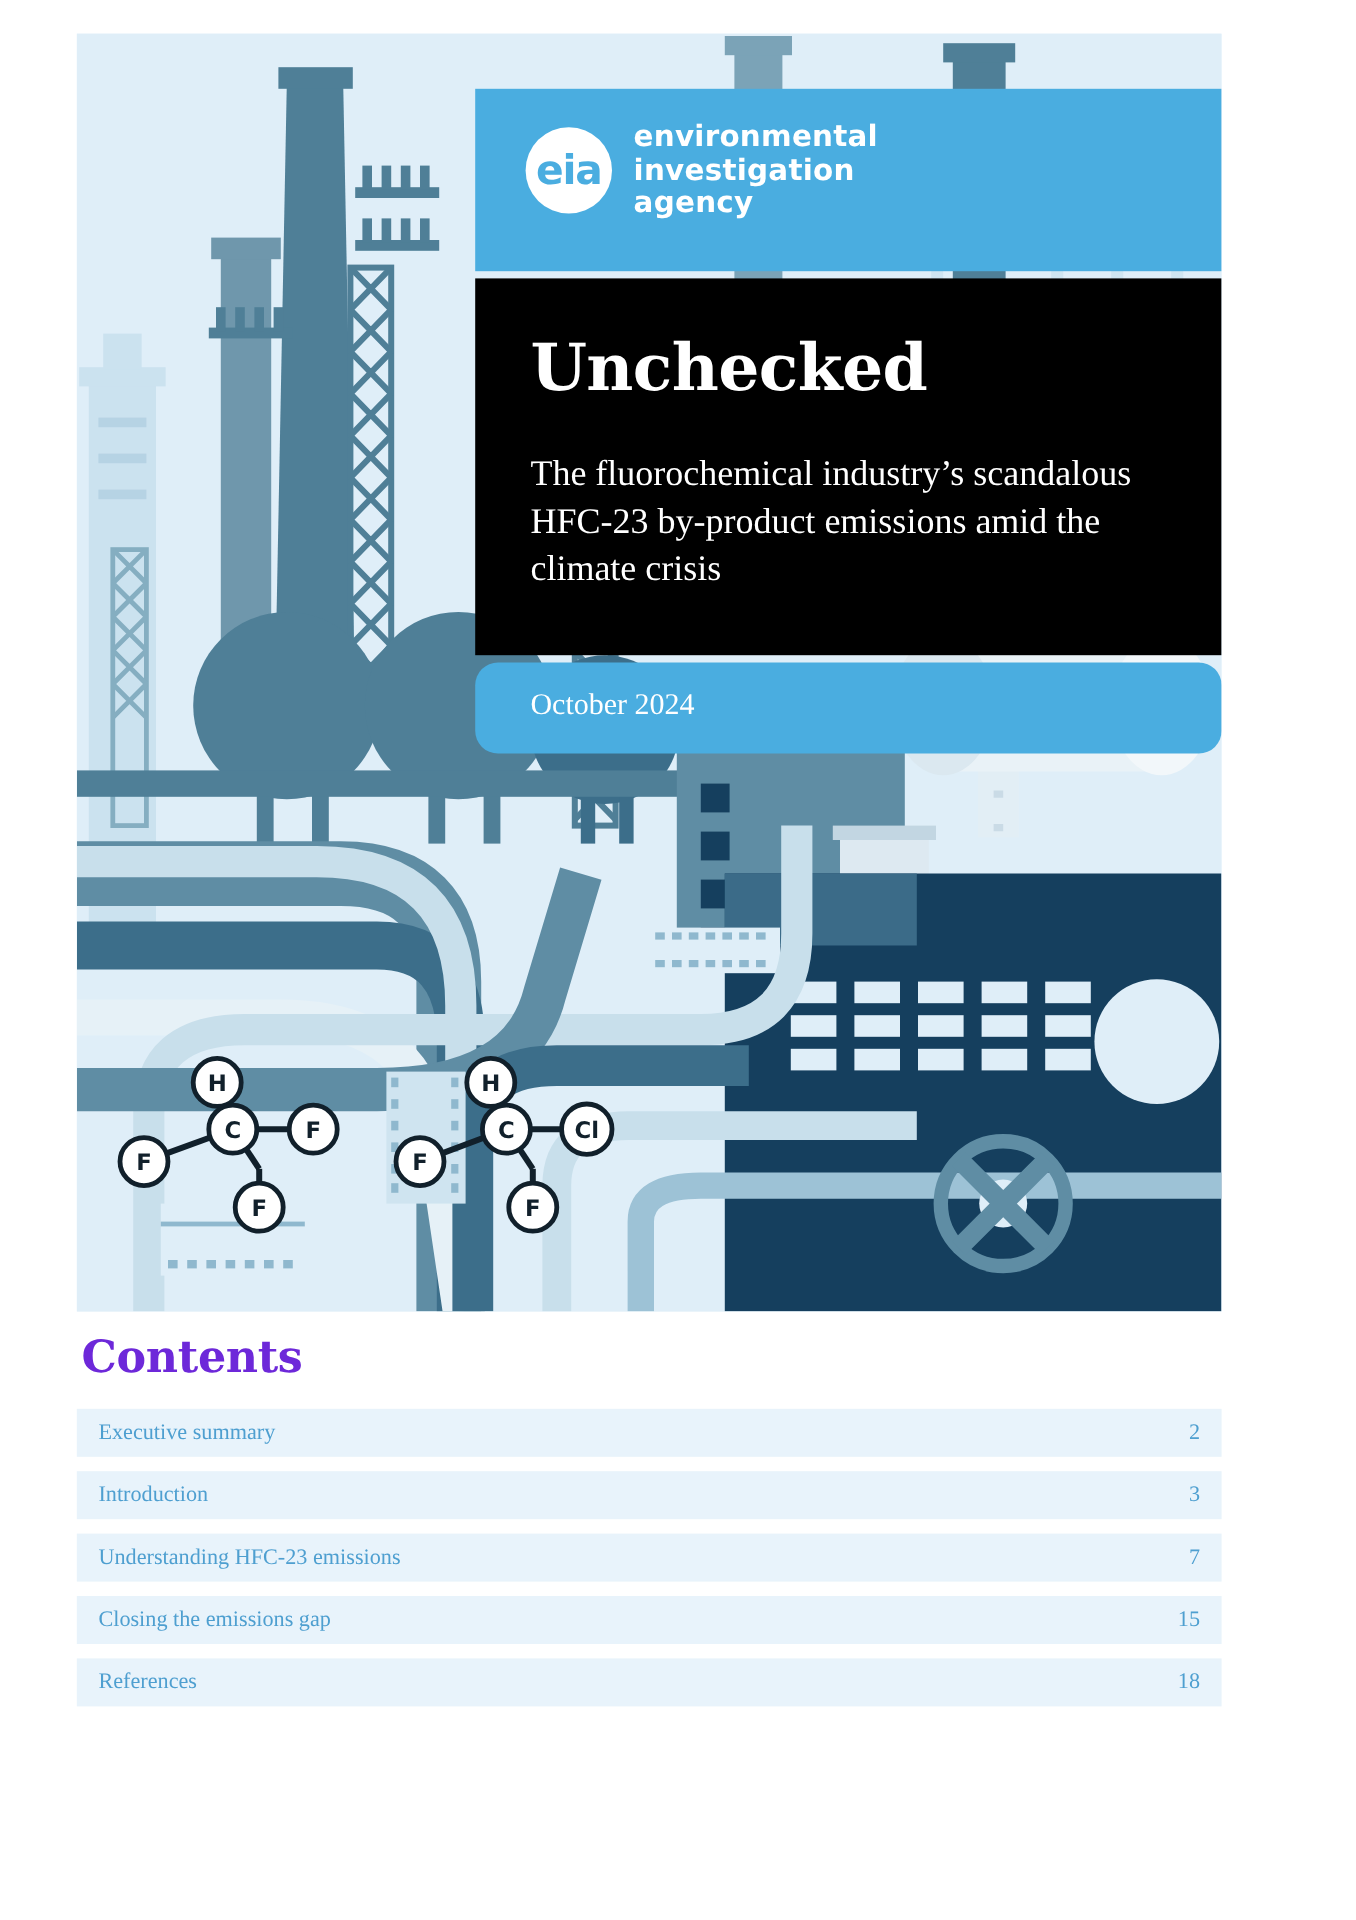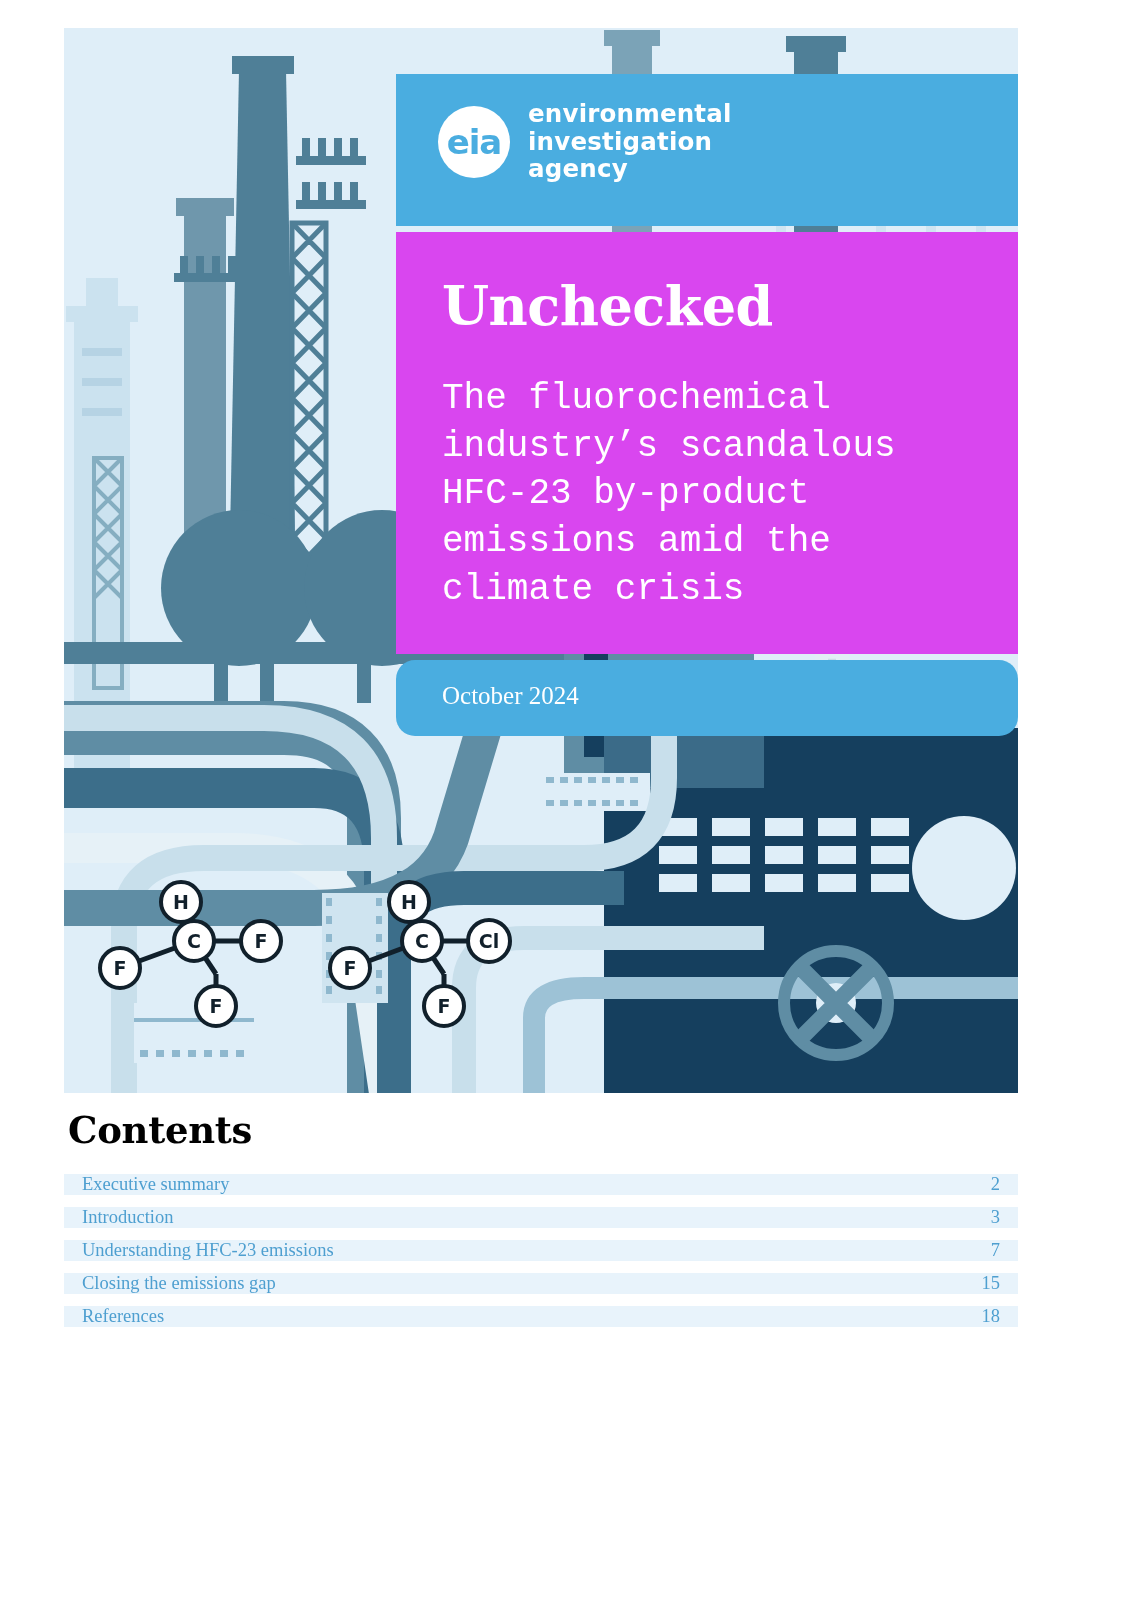--- a/index.html
+++ b/index.html
@@ -77,37 +77,37 @@
     left: 132px;
     top: 26px;
     color: #ffffff;
     font-family: "DejaVu Sans", sans-serif;
     font-weight: bold;
     font-size: 24.5px;
     line-height: 1.13;
     letter-spacing: 0.2px;
   }
   .title-band {
-    background: #d946ef;
+    background: #000000;
     margin-top: 6px;
-    padding: 46px 46px 40px 46px;
+    padding: 46px 46px 52px 46px;
   }
   .main-title {
     color: #ffffff;
     font-family: "DejaVu Serif", serif;
     font-weight: bold;
     font-size: 54px;
     line-height: 1.05;
     margin: 0 0 40px 0;
     letter-spacing: -0.5px;
   }
   .subtitle {
     color: #ffffff;
-    font-family: Liberation Mono, monospace;
-    font-size: 36px;
+    font-family: Liberation Serif, serif;
+    font-size: 30px;
     line-height: 1.33;
     margin: 0;
   }
   .date-band {
     background: #4aade0;
     margin-top: 6px;
     padding: 22px 46px 26px 46px;
     border-radius: 19px;
   }
   .date-text {
@@ -121,30 +121,30 @@
   .contents {
     position: absolute;
     left: 64px;
     top: 1108px;
     width: 954px;
   }
   .contents-heading {
     font-family: "DejaVu Serif", serif;
     font-weight: bold;
     font-size: 37px;
-    color: #000000;
+    color: #6d28d9;
     margin: 0 0 22px 4px;
     letter-spacing: -0.3px;
   }
   .toc-row {
     display: flex;
     align-items: center;
     justify-content: space-between;
     background: #e8f3fb;
-    height: 21px;
+    height: 40px;
     margin-bottom: 12px;
     padding: 0 18px;
     box-sizing: border-box;
   }
   .toc-label {
     font-family: "Liberation Serif", serif;
     font-size: 18.5px;
     color: #4e9fd0;
   }
   .toc-page {

